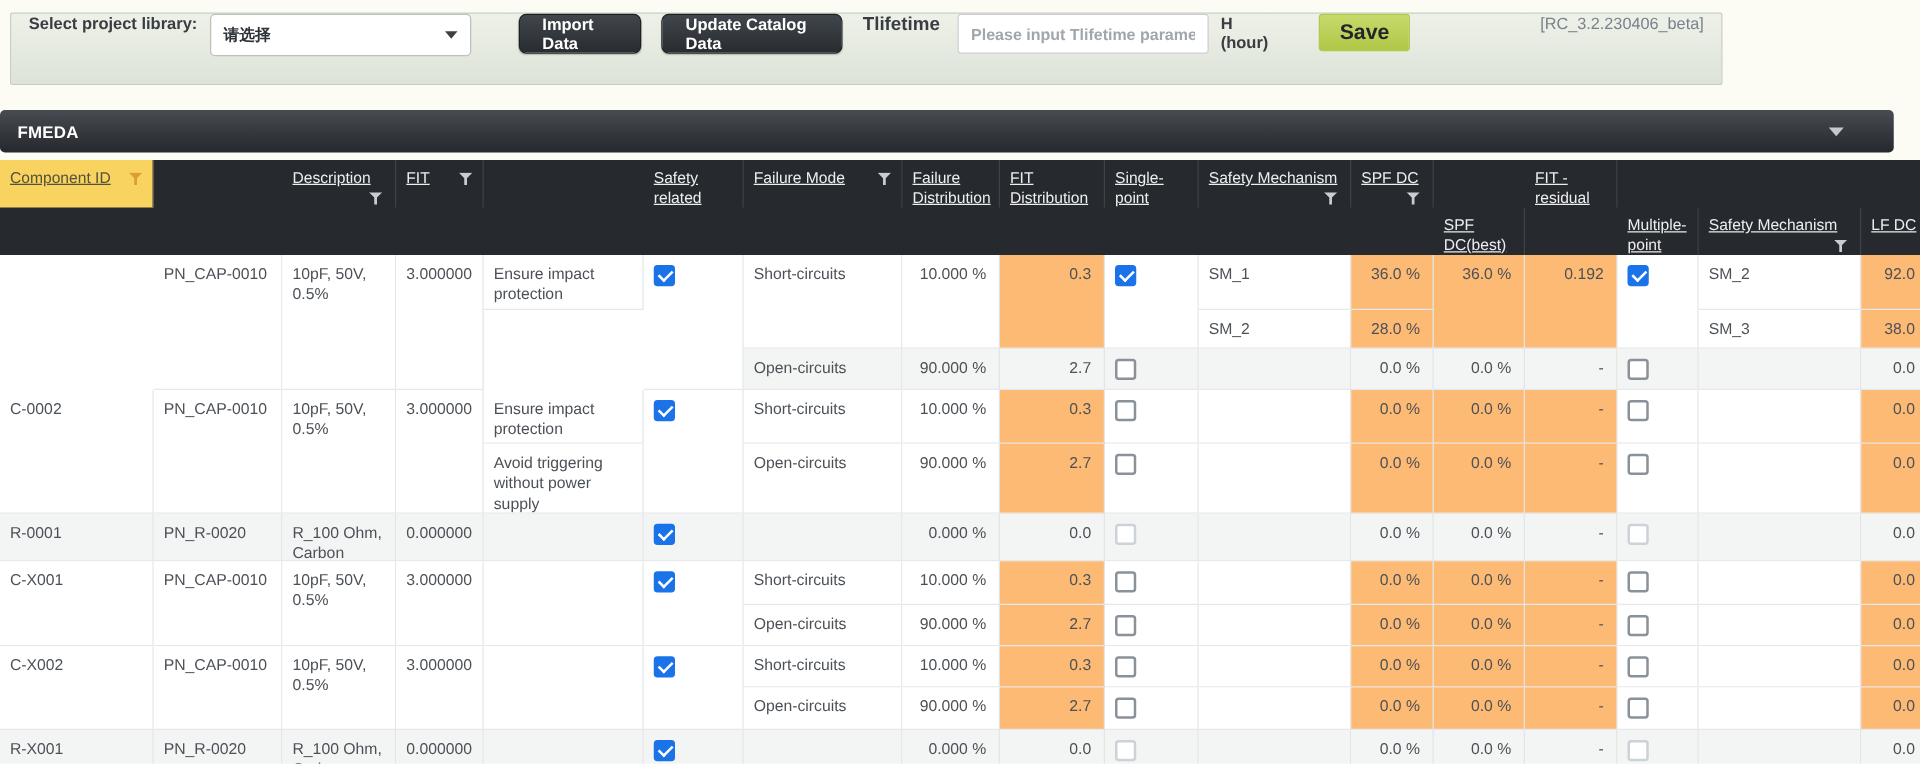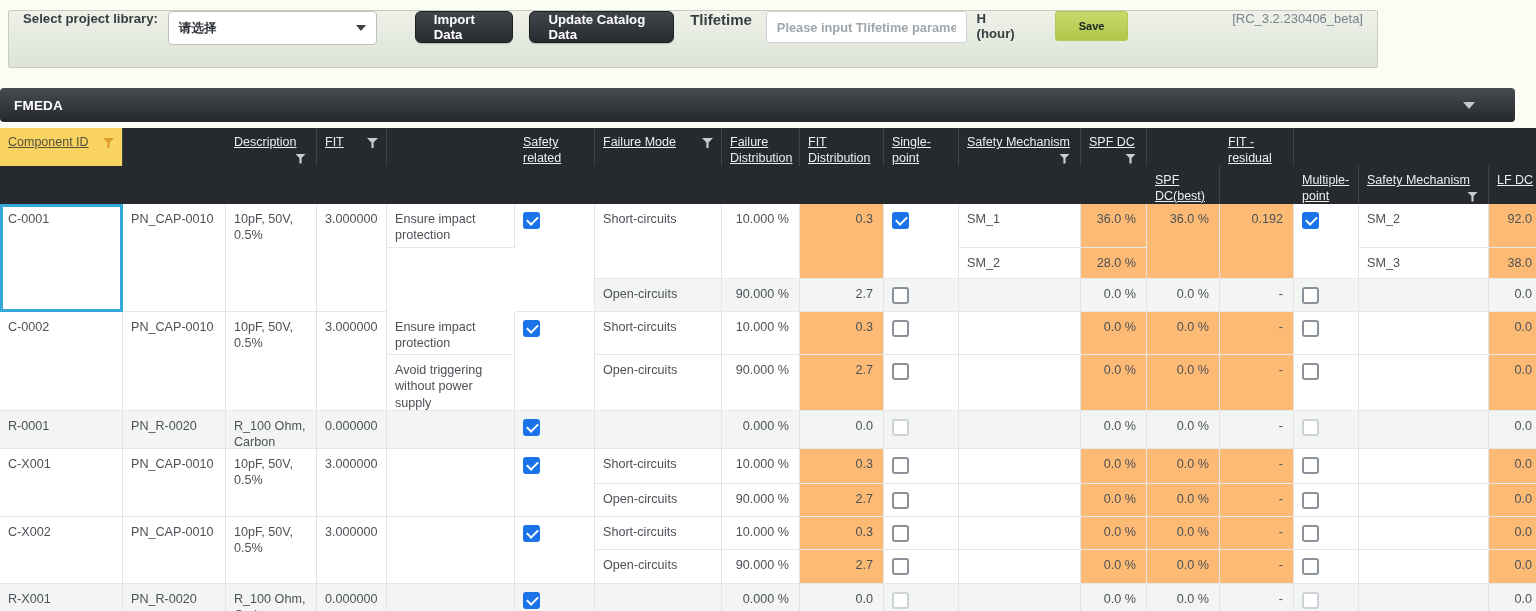--- a/index.html
+++ b/index.html
@@ -39,21 +39,21 @@
   .tl-label { margin-left:16px; font-weight:bold; font-size:15px; color:#383d42; }
   .tl-input {
     margin-left:14px; width:238px; height:32px; border:1px solid #ced0d2; border-radius:3px;
     padding:0 10px; font-size:12.8px; font-family:inherit; color:#333;
   }
   .tl-input::placeholder { color:#a0a6ac; font-weight:bold; }
   .hour-label { margin-left:10px; font-weight:bold; font-size:13.2px; color:#383d42; }
   .btn-save {
     margin-left:36px; width:88px; height:30px; border:1px solid #b2c94f; border-radius:3px;
     background:linear-gradient(#c6da6b,#b0c748);
-    color:#22262b; font-weight:bold; font-size:11px;
+    color:#22262b; font-weight:bold; font-size:17px;
     display:flex; align-items:center; justify-content:center; cursor:pointer;
   }
   .version { margin-left:104px; color:#78828c; font-size:13px; }
   
   .fmeda-bar {
     position:absolute; left:0; top:88px; width:1515px; height:34px;
     background:linear-gradient(#474c52,#25282c);
     border-radius:4px;
     display:flex; align-items:center; padding:0 14px; cursor:pointer;
   }
@@ -185,21 +185,20 @@
     </div>
     <div class="th f-below" style="grid-column: 16;">
       <span class="hl">Safety Mechanism</span>
       <span class="fn"></span>
     </div>
     <div class="th" style="grid-column: 17;">
       <span class="hl">LF DC</span>
     </div>
   </div>
 <div class="grid-body grid-cols">
-    <div class="td sel" style="grid-area: 1 / 1 / span 3;">C-0001</div>
     <div class="td" style="grid-area: 1 / 2 / span 3;">PN_CAP-0010</div>
     <div class="td" style="grid-area: 1 / 3 / span 3;">10pF, 50V, 0.5%</div>
     <div class="td" style="grid-area: 1 / 4 / span 3;">3.000000</div>
     <div class="td" style="grid-area: 1 / 5;">Ensure impact protection</div>
     <div class="td" style="grid-area: 1 / 6 / span 3;">
       <div class="cbx on"></div>
     </div>
     <div class="td" style="grid-area: 1 / 7 / span 2;">Short-circuits</div>
     <div class="td num" style="grid-area: 1 / 8 / span 2;">10.000 %</div>
     <div class="td num tint" style="grid-area: 1 / 9 / span 2;">0.3</div>

